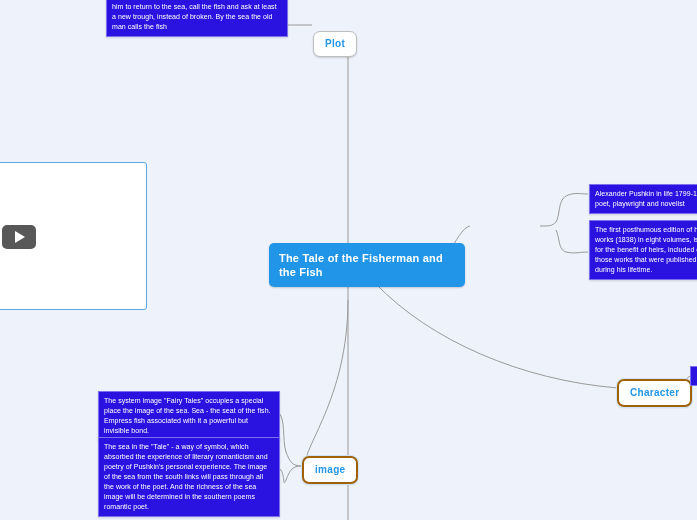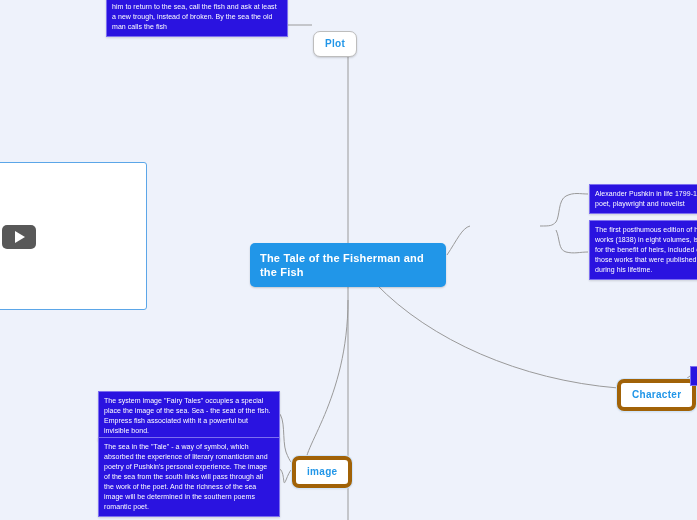--- a/index.html
+++ b/index.html
@@ -35,40 +35,41 @@
     box-sizing: border-box;
     background: #2196e8;
     color: #ffffff;
     font-size: 11px;
     font-weight: bold;
     line-height: 1.28;
     border-radius: 5px;
     padding: 8px 10px;
     letter-spacing: .2px;
     box-shadow: 0 1px 2px rgba(0,0,0,.18);
+    margin-left: 19px;
   }
 
   
   .node-pill {
     position: absolute;
     box-sizing: border-box;
     background: #ffffff;
     color: #2196e8;
     font-size: 10px;
     font-weight: bold;
     line-height: 1;
     border-radius: 7px;
     padding: 7px 11px 7px 11px;
     white-space: nowrap;
     letter-spacing: .3px;
     border: 1px solid #bdbdbd;
     box-shadow: 0 1px 2px rgba(0,0,0,.16);
   }
   .node-pill.selected {
-    border: 4px solid #a16207;
+    border: 2px solid #a16207;
     box-shadow: 0 0 0 1px #cfe4fa, 0 1px 2px rgba(0,0,0,.14);
   }
 
   
   .node-note {
     position: absolute;
     box-sizing: border-box;
     background: #2a13e0;
     color: #ffffff;
     font-size: 7px;
@@ -171,21 +172,21 @@
   <div class="node-note" style="left:589px; top:220px; width:135px;">
     <span>The first posthumous edition of his works (1838) in eight volumes, issued for the benefit of heirs, included only those works that were published during his lifetime.</span>
   </div>
 
   <div class="node-pill selected" style="left:617px; top:379px;">
     <span>Character</span>
   </div>
 
   <div class="edge-stub" style="left:690px; top:366px; width:14px; height:20px;"></div>
 
-  <div class="node-pill selected" style="left:292px; top:456px;">
+  <div class="node-pill selected" style="left:302px; top:456px;">
     <span>image</span>
   </div>
 
   <div class="node-note" style="left:98px; top:391px; width:182px;">
     <span>The system image "Fairy Tales" occupies a special place the image of the sea. Sea - the seat of the fish. Empress fish associated with it a powerful but invisible bond.</span>
   </div>
 
   <div class="node-note" style="left:98px; top:437px; width:182px;">
     <span>The sea in the "Tale" - a way of symbol, which absorbed the experience of literary romanticism and poetry of Pushkin's personal experience. The image of the sea from the south links will pass through all the work of the poet. And the richness of the sea image will be determined in the southern poems romantic poet.</span>
   </div>

